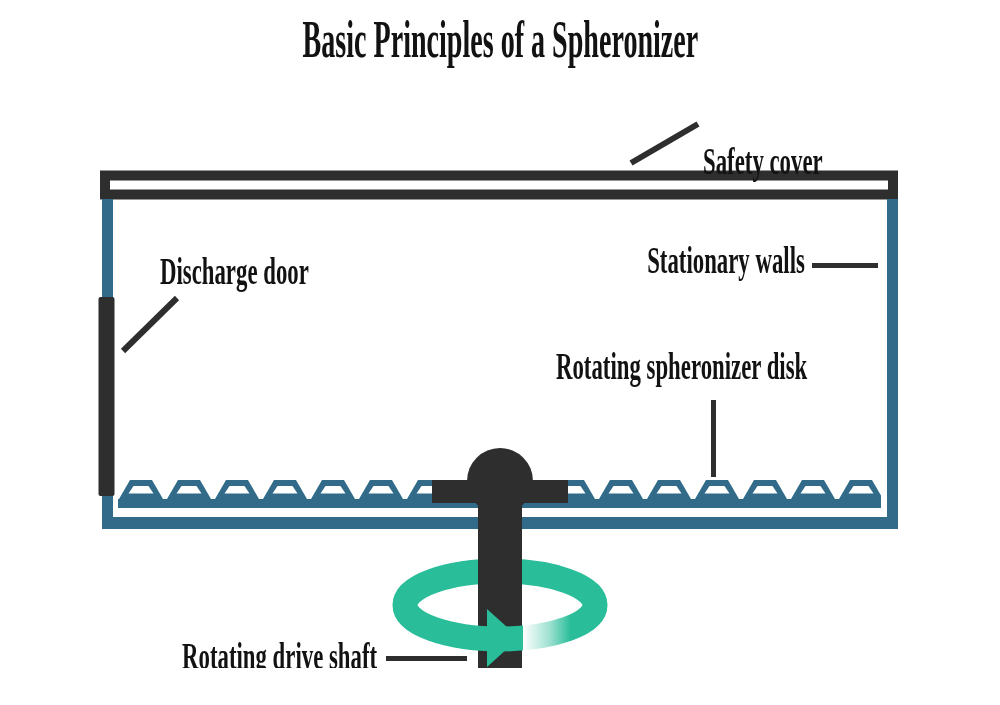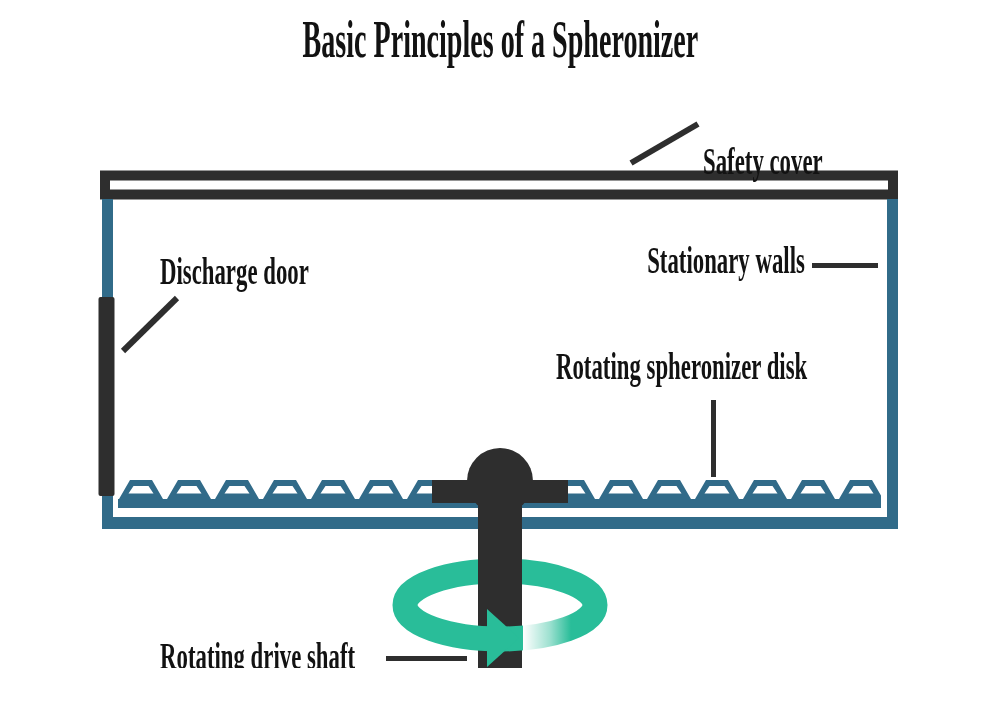--- a/index.html
+++ b/index.html
@@ -106,17 +106,17 @@
   </div>
 
   <div class="label anchor-right" style="right:195px;top:240px;">
     <span>Stationary walls</span>
   </div>
 
   <div class="label" style="left:556px;top:346px;">
     <span>Rotating spheronizer disk</span>
   </div>
 
-  <div class="label anchor-right" style="right:645px;top:636px;">
+  <div class="label anchor-right" style="right:623px;top:636px;">
     <span>Rotating drive shaft</span>
   </div>
 
 </div>
 
 </body></html>

